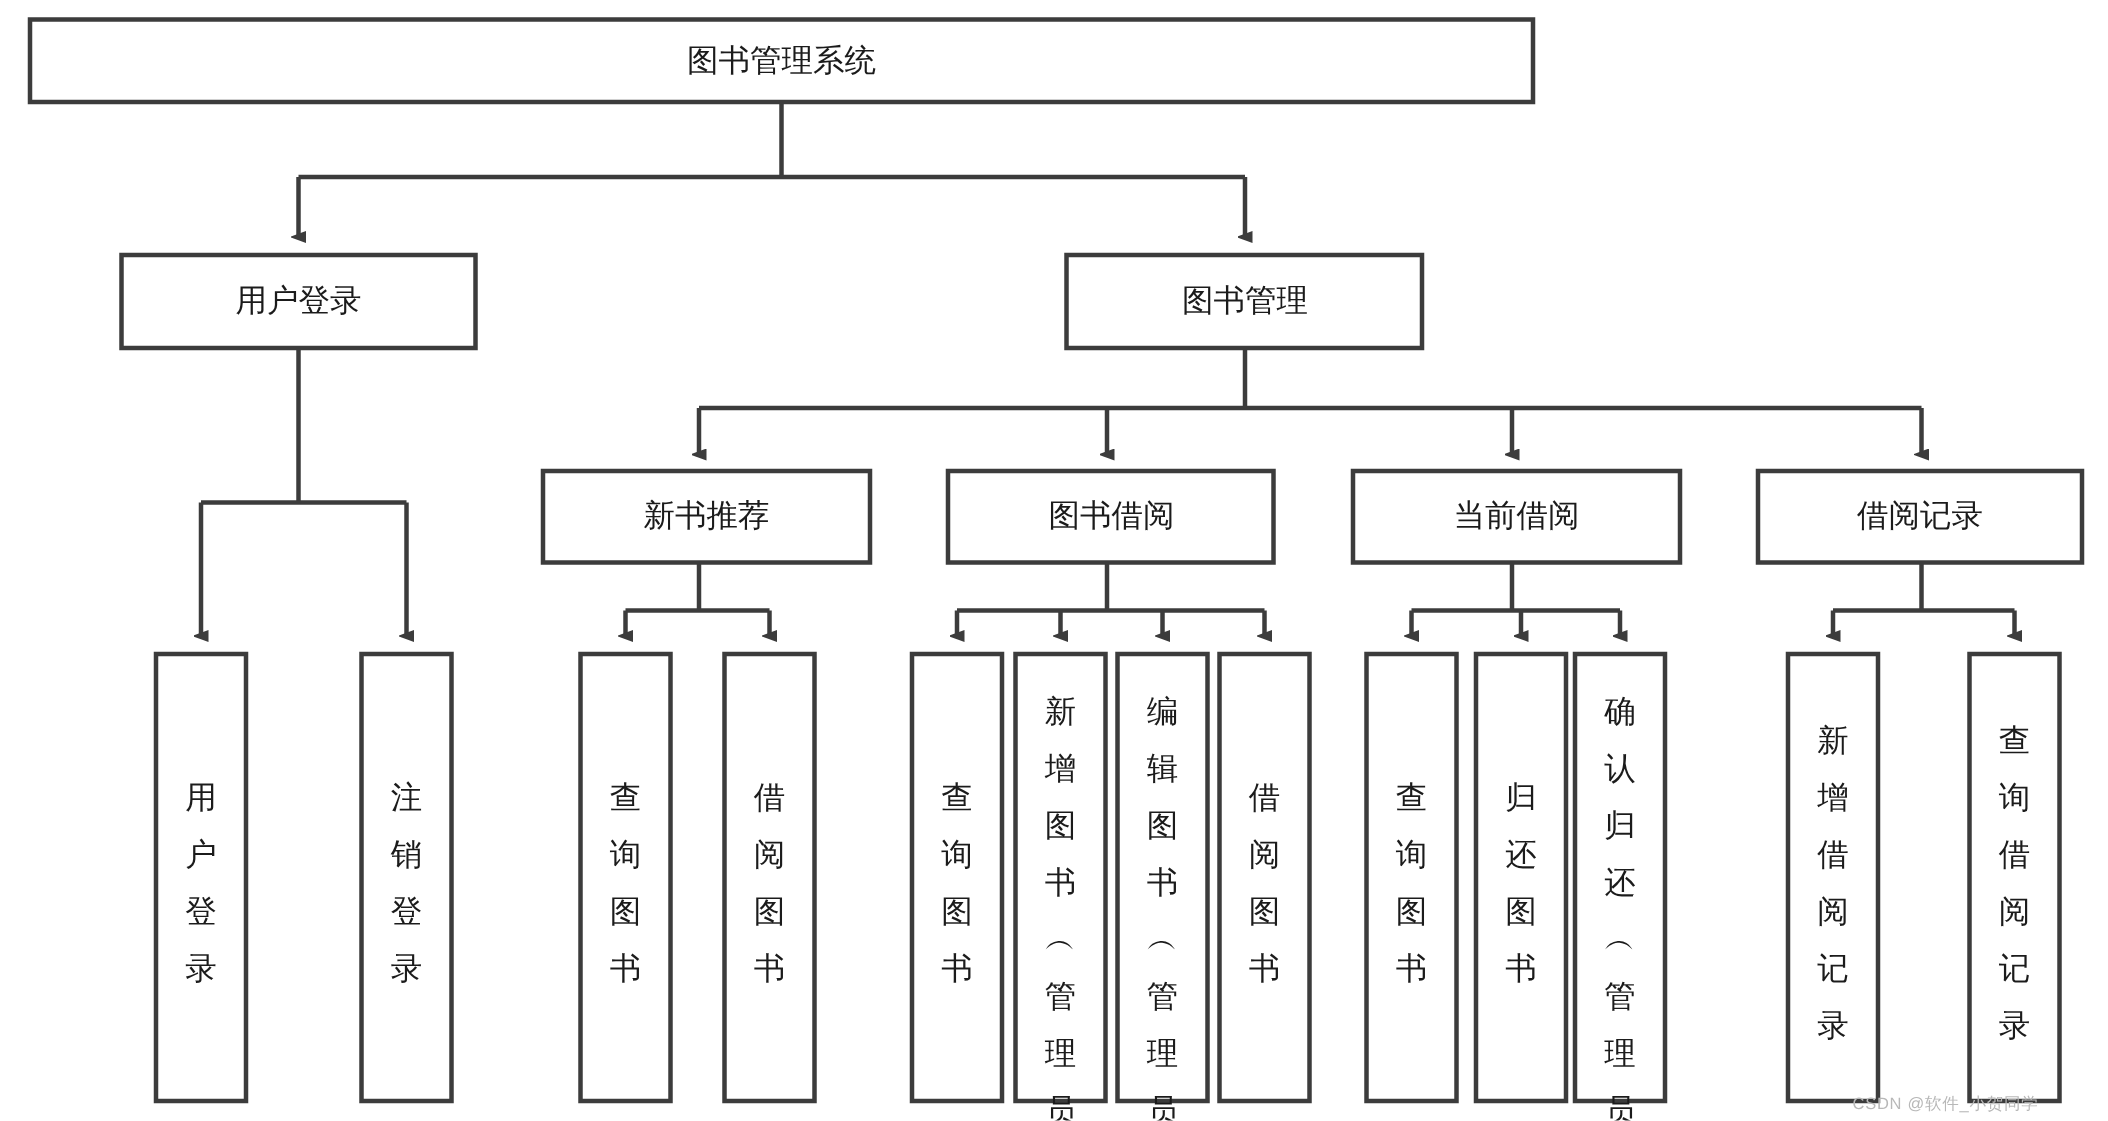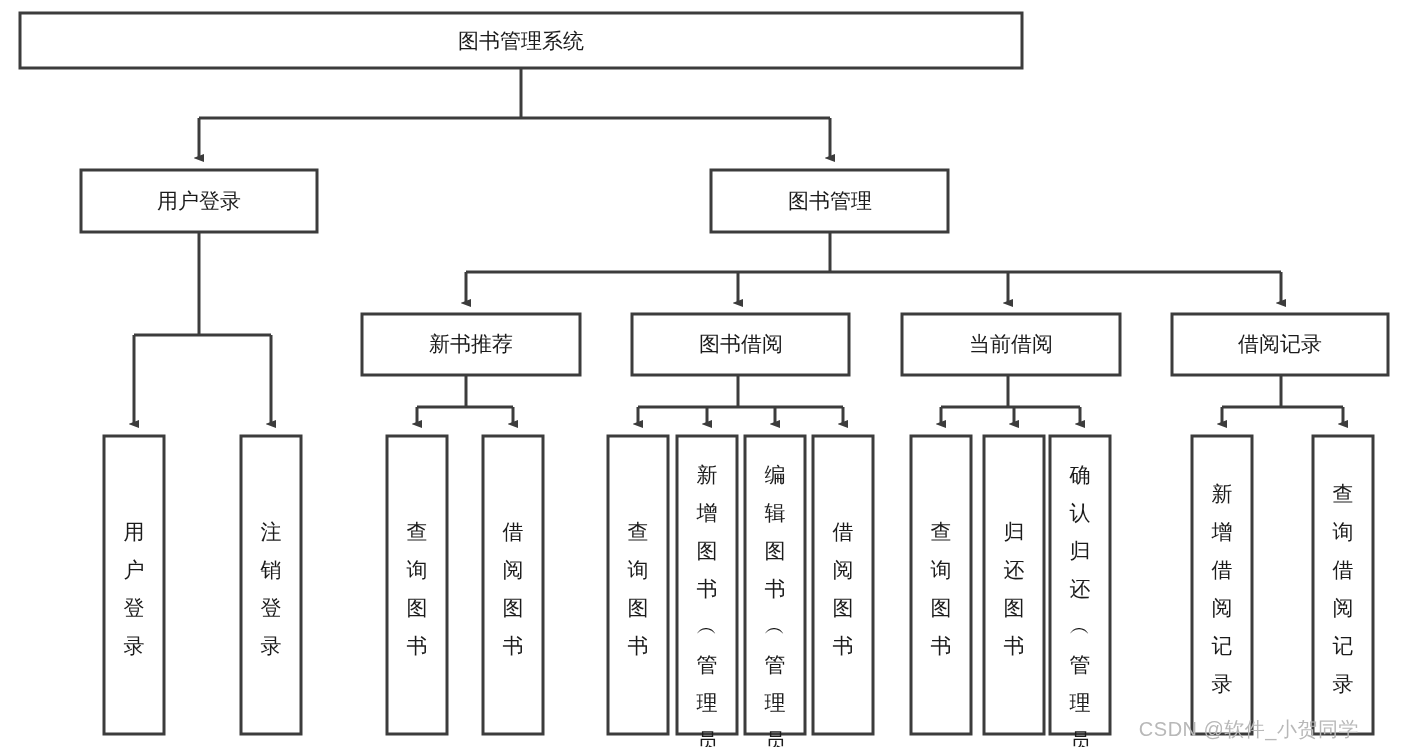--- a/index.html
+++ b/index.html
@@ -16,21 +16,21 @@
     fill:#1b1b1b;font-size:21px;text-anchor:middle;
     dominant-baseline:middle;
   }
   .leaf-label{
     font-family:"Liberation Sans","DejaVu Sans",sans-serif;
     fill:#1b1b1b;font-size:21px;text-anchor:middle;
   }
   .watermark{
     position:absolute;right:8px;bottom:4px;
     font-family:"Liberation Sans","DejaVu Sans",sans-serif;
-    font-size:20px;color:#b8b8b8;white-space:nowrap;
+    font-size:11px;color:#b8b8b8;white-space:nowrap;
     letter-spacing:.5px;pointer-events:none;
   }
 </style>
 </head>
 <body>
 
 <div id="stage">
 
   <svg id="diagram" viewBox="0 0 1405 747">
     <defs>

